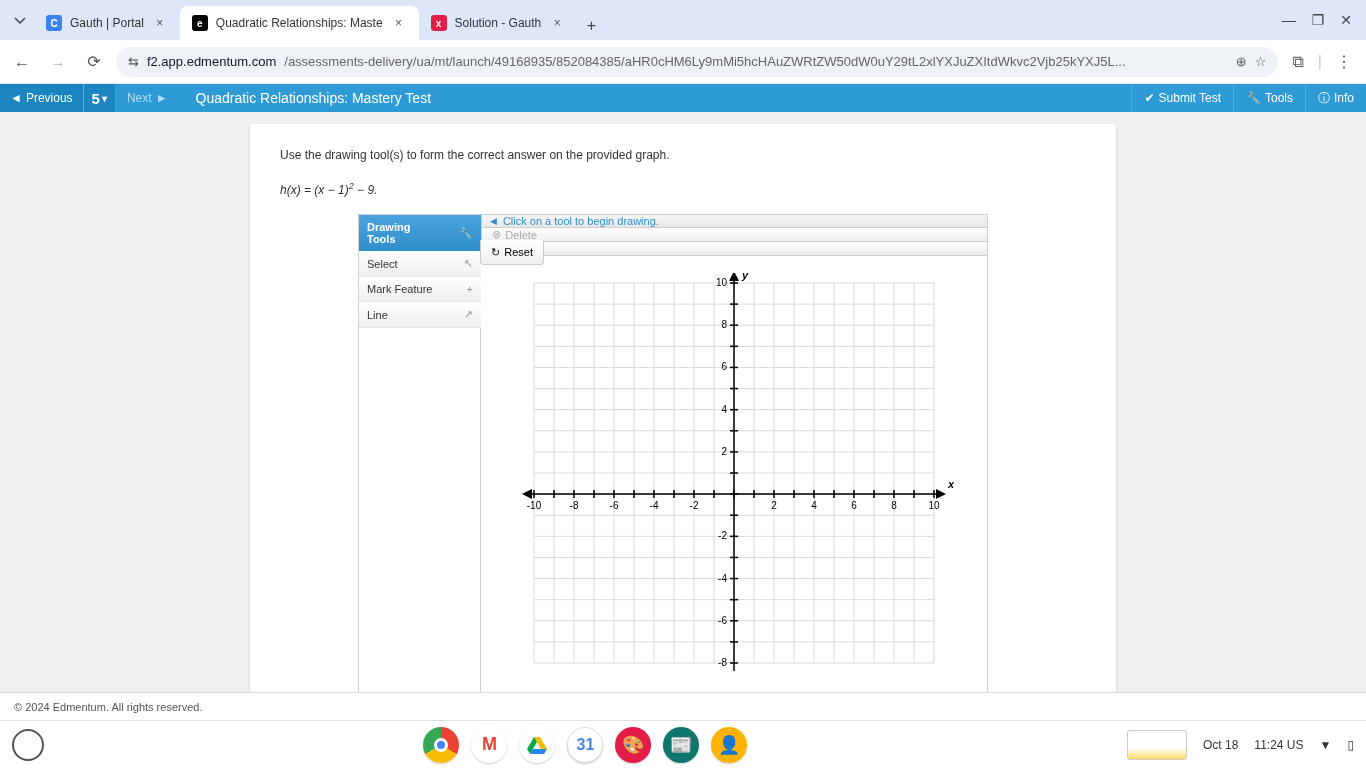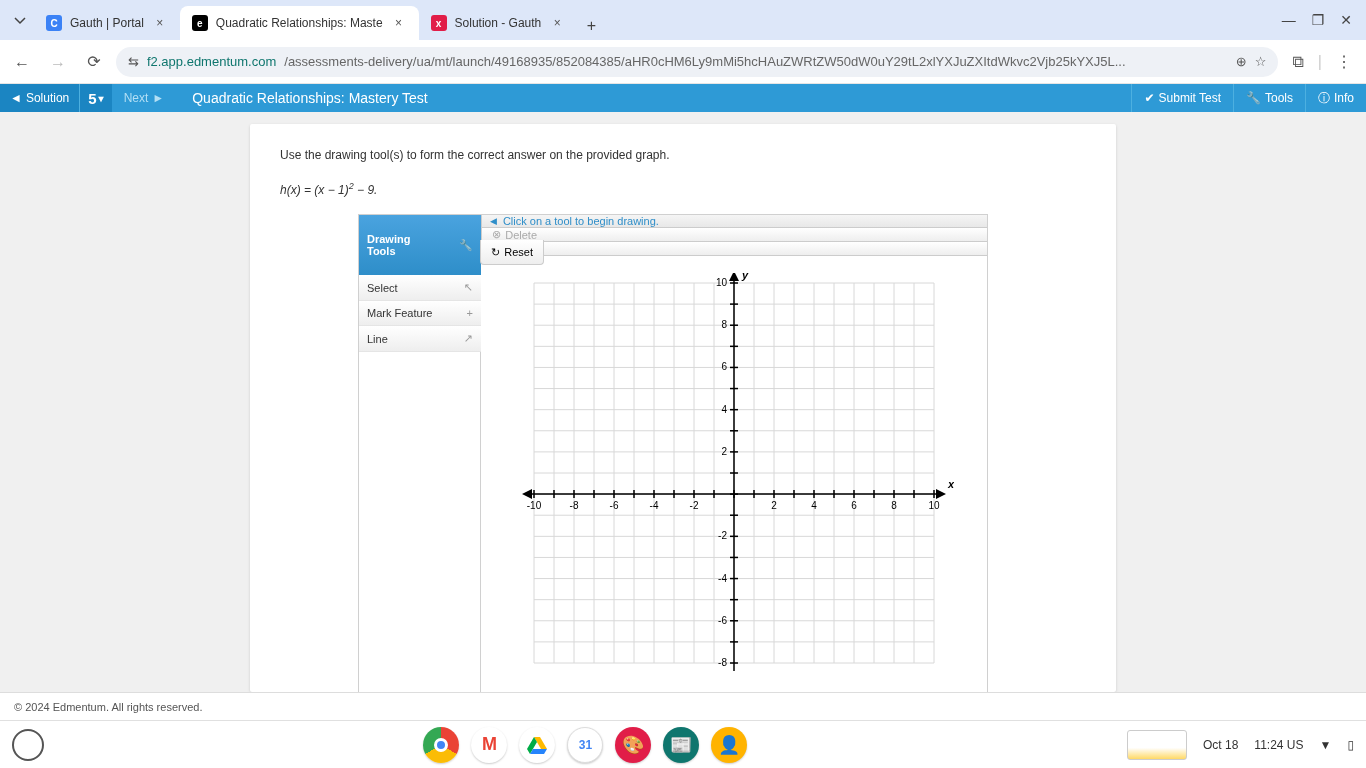--- a/index.html
+++ b/index.html
@@ -20,21 +20,21 @@
 .newtab { width: 28px; height: 28px; display: flex; align-items: center; justify-content: center; color: #444; cursor: pointer; }
 .window-controls { display: flex; gap: 16px; padding-right: 8px; color: #444; }
 .window-controls span { cursor: pointer; font-size: 14px; }
 
 
 .addr-row { background: #fff; height: 44px; display: flex; align-items: center; padding: 0 8px; gap: 8px; border-bottom: 1px solid #e5e5e5;}
 .nav-btn { width: 28px; height: 28px; display: flex; align-items: center; justify-content: center; color: #555; cursor: pointer; font-size: 16px; border-radius: 50%; }
 .nav-btn.disabled { color: #bbb; }
 .omnibox { flex: 1; background: #eef1f6; border-radius: 16px; height: 30px; display: flex; align-items: center; padding: 0 12px; gap: 8px; font-size: 13px; color: #333; }
 .omnibox .site-icon { color: #555; font-size: 13px; }
-.omnibox .url-host { color: #0f766e; }
+.omnibox .url-host { color: #0f172a; }
 .omnibox .url-path { color: #666; flex: 1; white-space: nowrap; overflow: hidden; text-overflow: ellipsis; }
 .addr-actions { display: flex; gap: 14px; color: #555; align-items: center; padding: 0 6px;}
 .addr-actions span { cursor: pointer; }
 
 
 .edm-bar { background: #2e9ad6; color: #fff; height: 28px; display: flex; align-items: center; font-size: 12px; }
 .edm-prev { background: #1b85c2; height: 100%; display: flex; align-items: center; padding: 0 10px; gap: 4px; cursor: pointer; }
 .edm-qnum { background: #1b85c2; height: 100%; display: flex; align-items: center; padding: 0 8px; font-size: 15px; font-weight: bold; border-left: 1px solid #4db0e0; cursor: pointer; }
 .edm-next { height: 100%; display: flex; align-items: center; padding: 0 12px; gap: 4px; color: #b3dff5; }
 .edm-title { flex: 1; padding: 0 16px; font-size: 14px; }
@@ -45,21 +45,21 @@
 .content-wrap { flex: 1; background: #f0f0f0; overflow: hidden; display: flex; justify-content: center; }
 .paper { background: #fff; width: 866px; margin-top: 12px; padding: 22px 30px; box-shadow: 0 1px 3px rgba(0,0,0,0.15); border-radius: 2px; }
 .instr { font-size: 12px; color: #333; line-height: 1.6; }
 .instr p { margin-bottom: 14px; }
 .formula { font-style: italic; }
 .formula sup { font-size: 9px; }
 
 
 .draw-wrap { display: flex; margin-top: 6px; border: 1px solid #d0d0d0; width: 630px; margin-left: 78px; }
 .tool-panel { width: 122px; background: #fff; }
-.tool-head { background: linear-gradient(#4aa3df,#2e8ec9); color: #fff; font-size: 11px; font-weight: bold; padding: 18px 8px; display: flex; justify-content: space-between; align-items: center; gap: 48px; }
+.tool-head { background: linear-gradient(#4aa3df,#2e8ec9); color: #fff; font-size: 11px; font-weight: bold; padding: 6px 8px; display: flex; justify-content: space-between; align-items: center; gap: 48px; }
 .tool-item { font-size: 11px; padding: 6px 8px; border-bottom: 1px solid #e5e5e5; background: linear-gradient(#fff,#eee); display: flex; justify-content: space-between; align-items: flex-end; cursor: pointer; color: #333; }
 .tool-ico { color: #999; font-size: 11px; }
 .tool-panel-rest { height: 380px; border-right: 1px solid #d0d0d0; }
 
 .canvas-area { flex: 1; display: flex; flex-direction: column; }
 .canvas-top { display: flex; height: 25px; flex-direction: column; }
 .hint { flex: 1; background: linear-gradient(#f5f5f5,#e8e8e8); color: #2e8ec9; font-size: 11px; display: flex; align-items: center; padding: 0 8px; border-bottom: 1px solid #ccc; border-left: 1px solid #ccc; }
 .hint::before { content: "◀"; margin-right: 6px; font-size: 9px; }
 .cbtn { display: flex; align-items: center; padding: 0 10px; gap: 4px; font-size: 11px; border-left: 1px solid #ccc; border-bottom: 1px solid #ccc; background: linear-gradient(#fff,#eee); cursor: pointer; }
 .cbtn.disabled { color: #aaa; }
@@ -134,21 +134,21 @@
   <div class="addr-actions">
     <span>⧉</span>
     <span style="color:#ccc">|</span>
     <span>⋮</span>
   </div>
 </div>
 
 <div class="edm-bar">
   <div class="edm-prev">
     <span>◄</span>
-    <span>Solution</span>
+    <span>Previous</span>
   </div>
   <div class="edm-qnum">
     <span>5</span>
     <span style="font-size:10px;margin-left:2px">▾</span>
   </div>
   <div class="edm-next">
     <span>Next</span>
     <span>►</span>
   </div>
   <div class="edm-title">Quadratic Relationships: Mastery Test</div>
@@ -339,21 +339,21 @@
         <div style="width:14px;height:14px;background:#4285f4;border-radius:50%;border:3px solid #fff"></div>
       </div>
     <div class="tb-icon" style="background:#fff;font-weight:bold;color:#ea4335">M</div>
     <div class="tb-icon" style="background:#fff">
         <svg width="20" height="18" viewBox="0 0 20 18">
           <polygon points="7,1 13,1 20,13 14,13" fill="#ffba00"></polygon>
           <polygon points="7,1 0,13 3,18 10,6" fill="#00ac47"></polygon>
           <polygon points="20,13 17,18 3,18 6,13" fill="#2684fc"></polygon>
         </svg>
       </div>
-    <div class="tb-icon" style="background:#fff;border:1px solid #ddd;color:#4285f4;font-size:12px;font-weight:bold">31</div>
+    <div class="tb-icon" style="background:#fff;border:1px solid #ddd;color:#4285f4;font-size:16px;font-weight:bold">31</div>
     <div class="tb-icon" style="background:#e11d48;color:#fff">🎨</div>
     <div class="tb-icon" style="background:#0f766e;color:#fff">📰</div>
     <div class="tb-icon" style="background:#ffb300;color:#fff">👤</div>
   </div>
   <div class="tb-right">
     <div class="tb-thumb"></div>
     <span>Oct 18</span>
     <span><span>11:24</span> <span>US</span></span>
     <span>▼</span>
     <span>▯</span>

